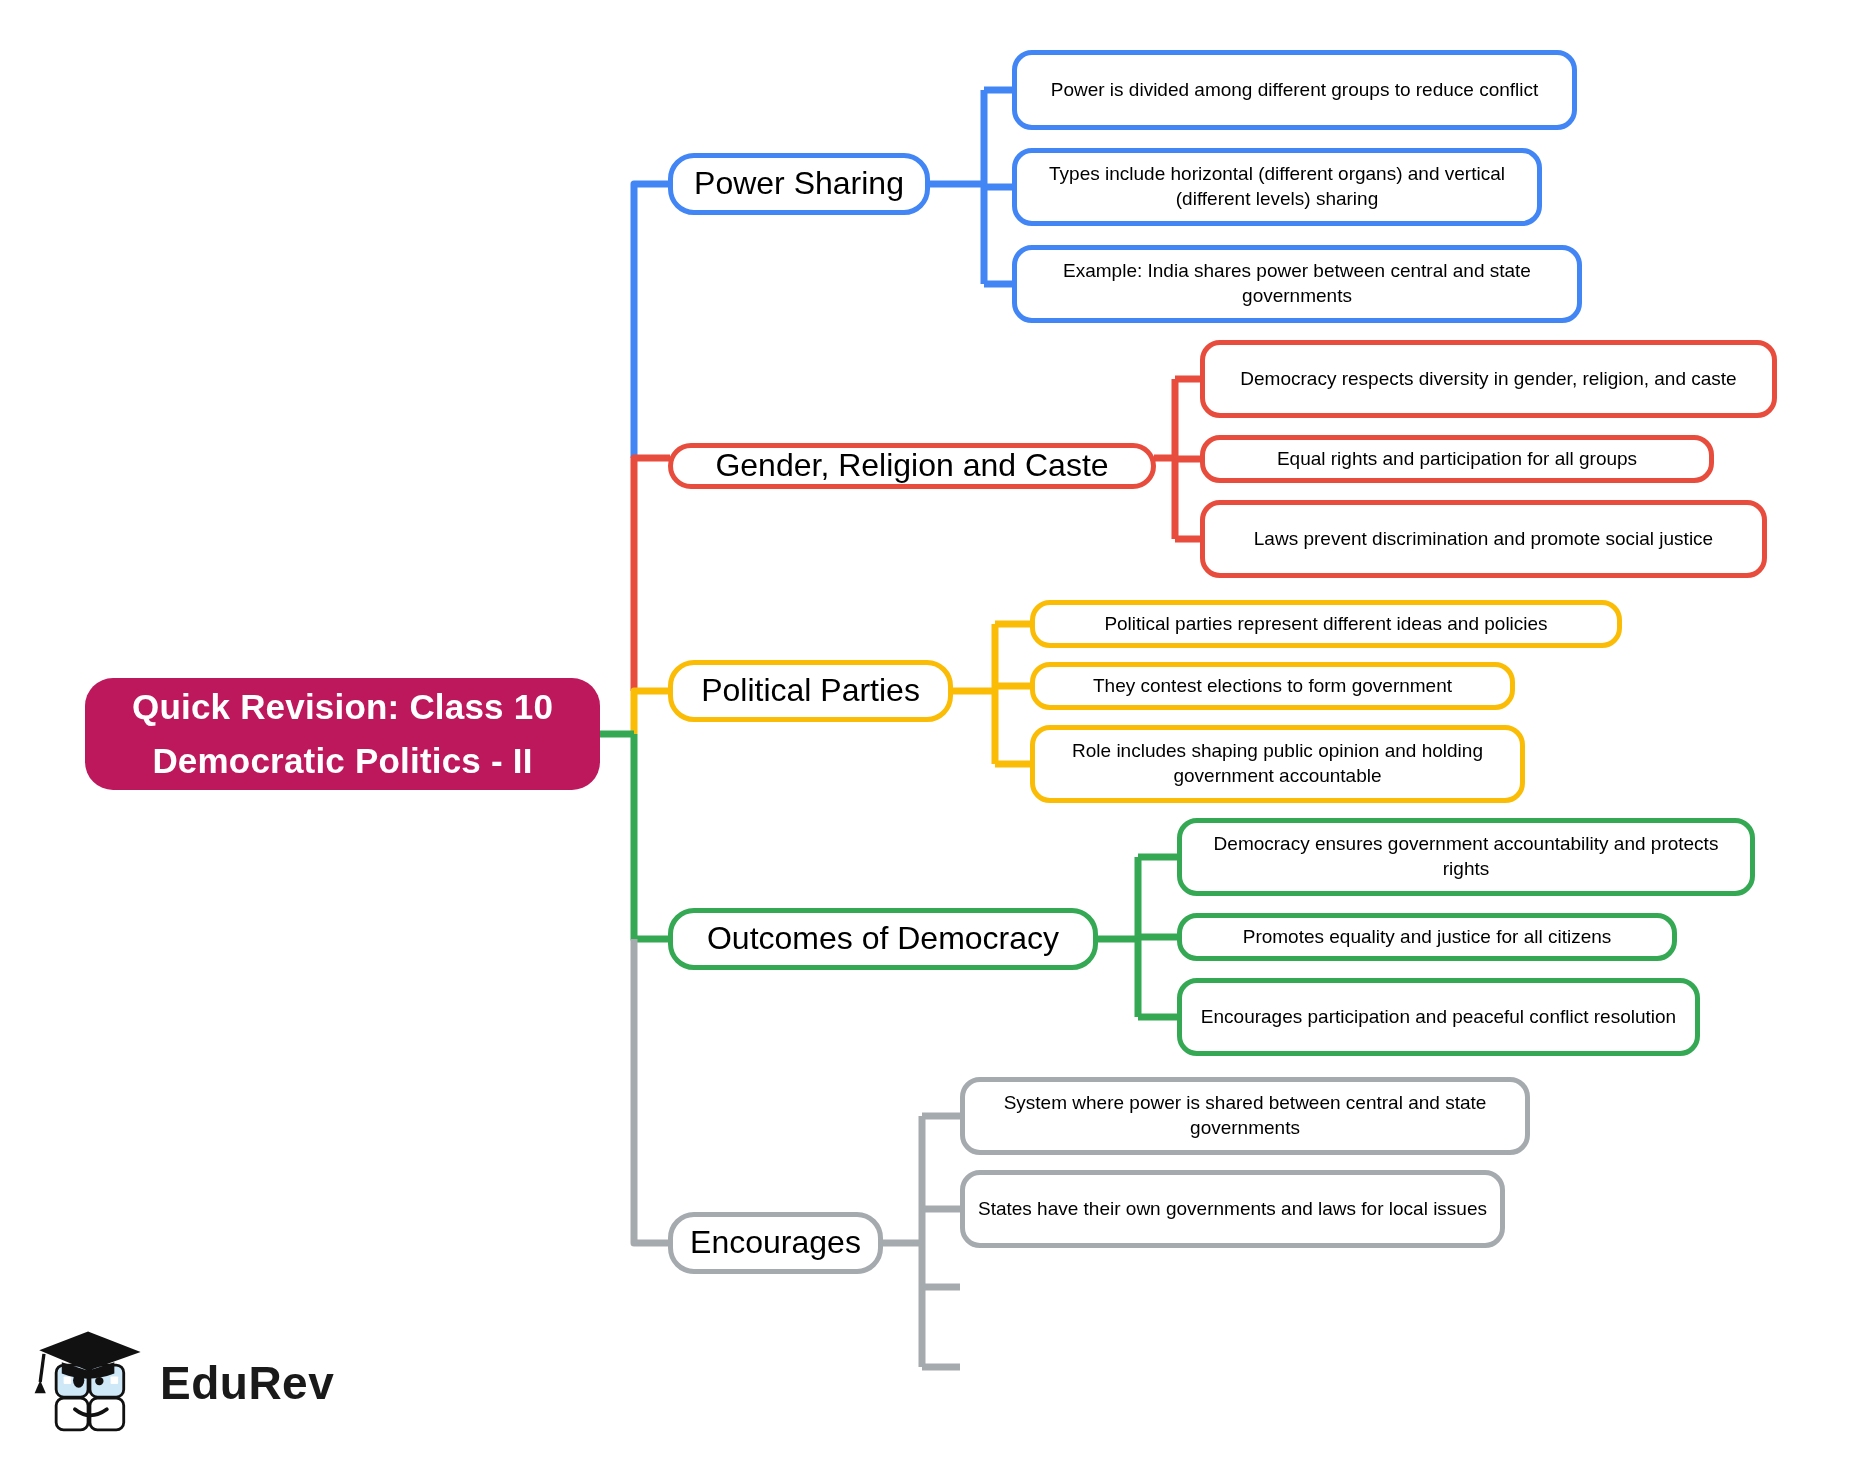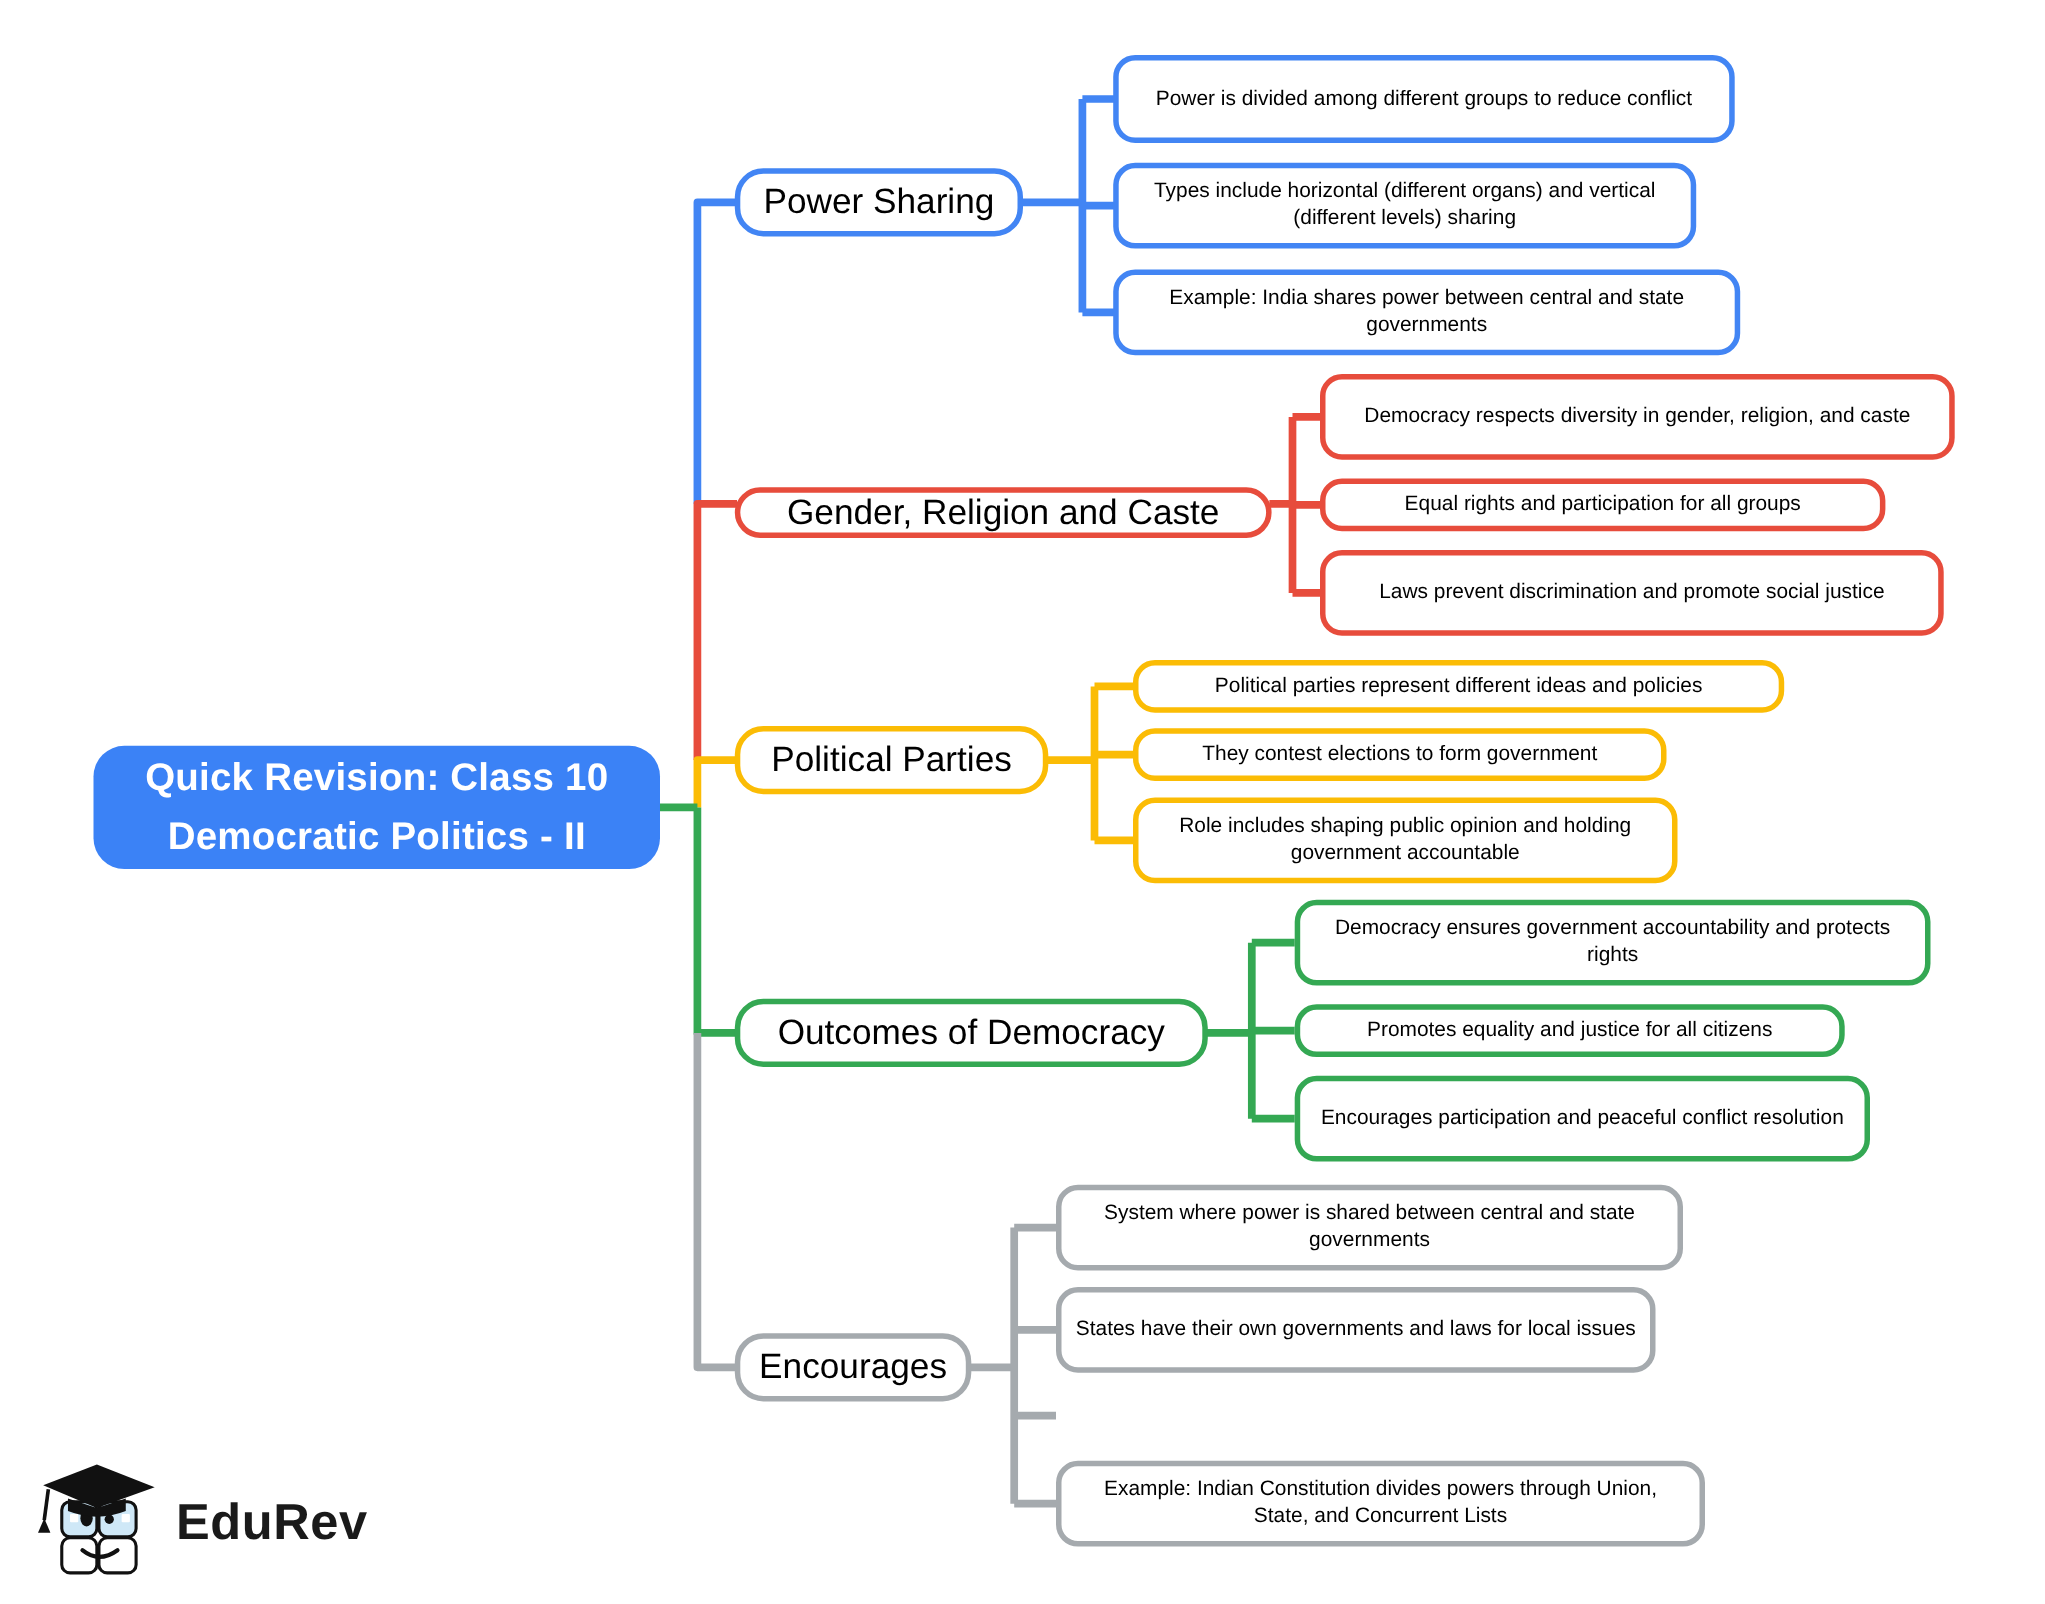--- a/index.html
+++ b/index.html
@@ -65,21 +65,21 @@
 <div class="canvas">
 
   <svg class="wires" viewBox="0 0 1859 1458">
     <path d="M634 458 V184 H670 M928 184 H984 M984 90 V284 M984 90 H1014 M984 187 H1014 M984 284 H1014" style="stroke: rgb(66, 133, 244);"></path>
     <path d="M670 458 H634 V691 M1154 458 H1175 M1175 379 V539 M1175 379 H1200 M1175 459 H1200 M1175 539 H1200" style="stroke: rgb(231, 76, 60);"></path>
     <path d="M670 691 H634 V734 M951 691 H995 M995 624 V764 M995 624 H1030 M995 686 H1030 M995 764 H1030" style="stroke: rgb(251, 188, 5);"></path>
     <path d="M598 734 H634 M634 734 V939 H670 M1096 939 H1138 M1138 857 V1017 M1138 857 H1177 M1138 937 H1177 M1138 1017 H1177" style="stroke: rgb(52, 168, 83);"></path>
     <path d="M634 939 V1243 H670 M881 1243 H922 M922 1116 V1367 M922 1116 H960 M922 1209 H960 M922 1287 H960 M922 1367 H960" style="stroke: rgb(165, 170, 174);"></path>
   </svg>
 
-  <div class="node root" style="left: 85px; top: 678px; width: 515px; height: 112px; background: #3b82f6;">
+  <div class="node root" style="left: 85px; top: 678px; width: 515px; height: 112px; background: #be185d;">
     <div>Quick Revision: Class 10</div>
     <div>Democratic Politics - II</div>
   </div>
 
   <div class="node branch" style="left: 668px; top: 153px; width: 262px; height: 62px; border-color: rgb(66, 133, 244);">
     <span>Power Sharing</span>
   </div>
   <div class="node leaf" style="left: 1012px; top: 50px; width: 565px; height: 80px; border-color: rgb(66, 133, 244);">
     <span>Power is divided among different groups to reduce conflict</span>
   </div>
@@ -131,23 +131,20 @@
 
   <div class="node branch" style="left: 668px; top: 1212px; width: 215px; height: 62px; border-color: rgb(165, 170, 174);">
     <span>Encourages</span>
   </div>
   <div class="node leaf" style="left: 960px; top: 1077px; width: 570px; height: 78px; border-color: rgb(165, 170, 174);">
     <span>System where power is shared between central and state governments</span>
   </div>
   <div class="node leaf" style="left: 960px; top: 1170px; width: 545px; height: 78px; border-color: rgb(165, 170, 174);">
     <span>States have their own governments and laws for local issues</span>
   </div>
-  <div class="node leaf" style="left: 960px; top: 1328px; width: 590px; height: 78px; border-color: rgb(165, 170, 174);">
-    <span>Example: Indian Constitution divides powers through Union, State, and Concurrent Lists</span>
-  </div>
 
   <div class="logo">
     <svg width="122" height="122" viewBox="0 0 130 130">
       <rect x="30" y="46" width="34" height="34" rx="8" fill="#cfe8f7" stroke="#111" stroke-width="3"></rect>
       <rect x="66" y="46" width="36" height="34" rx="8" fill="#cfe8f7" stroke="#111" stroke-width="3"></rect>
       <rect x="30" y="81" width="34" height="34" rx="8" fill="#ffffff" stroke="#111" stroke-width="3"></rect>
       <rect x="66" y="81" width="36" height="34" rx="8" fill="#ffffff" stroke="#111" stroke-width="3"></rect>
       <rect x="38" y="58" width="8" height="8" rx="1" fill="#ffffff"></rect>
       <rect x="88" y="58" width="8" height="8" rx="1" fill="#ffffff"></rect>
       <ellipse cx="54" cy="62" rx="6" ry="8" fill="#111"></ellipse>

